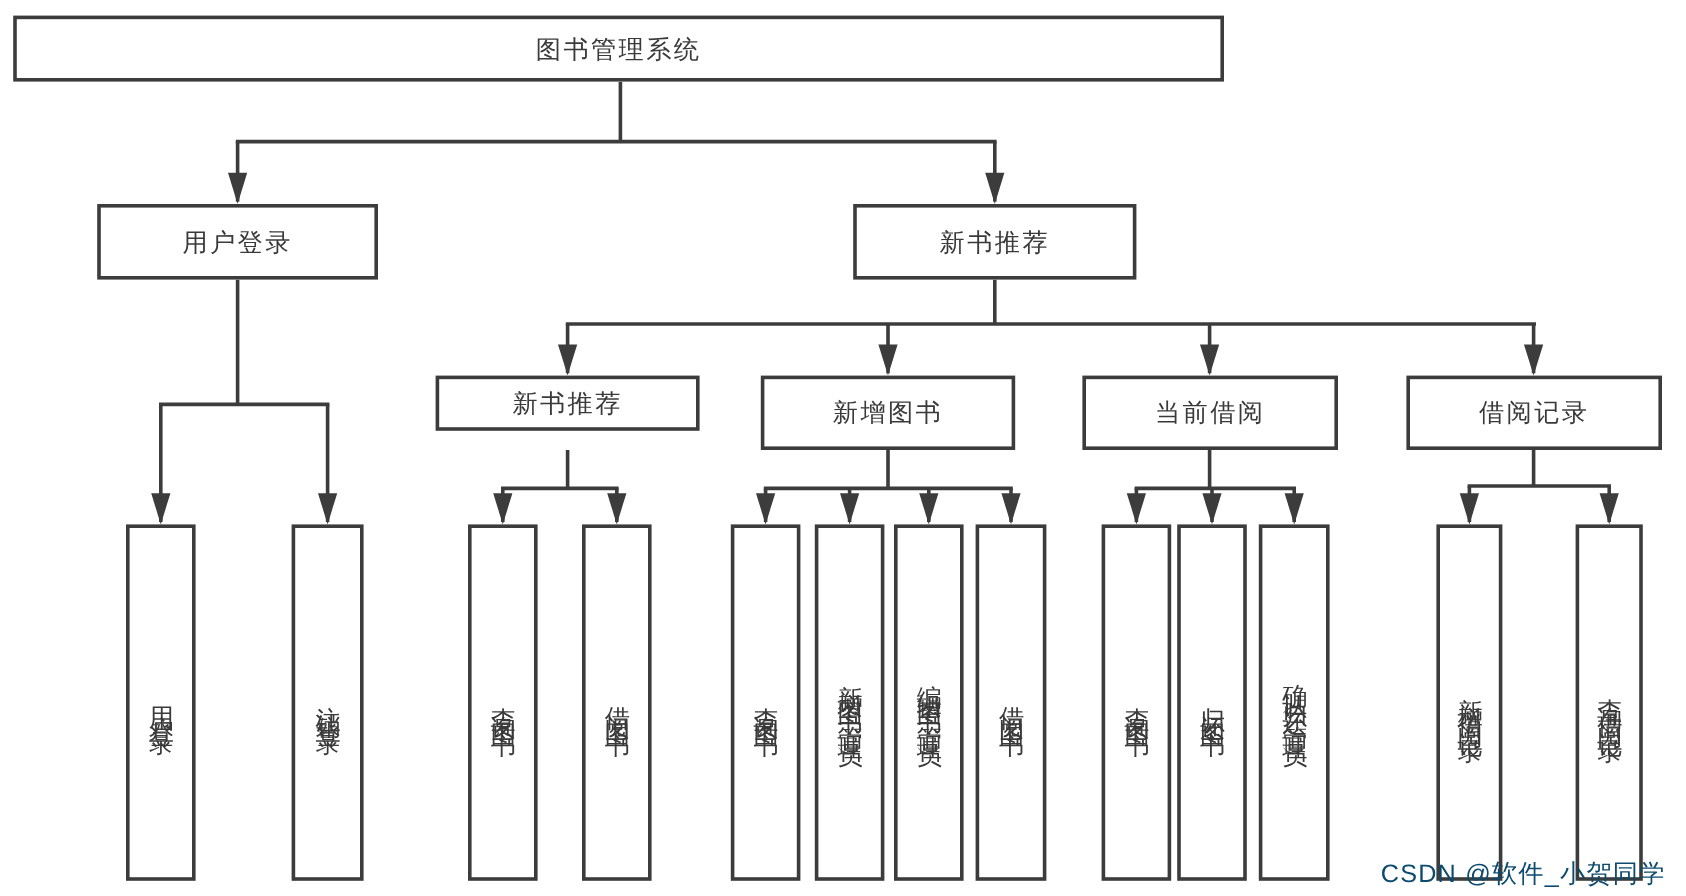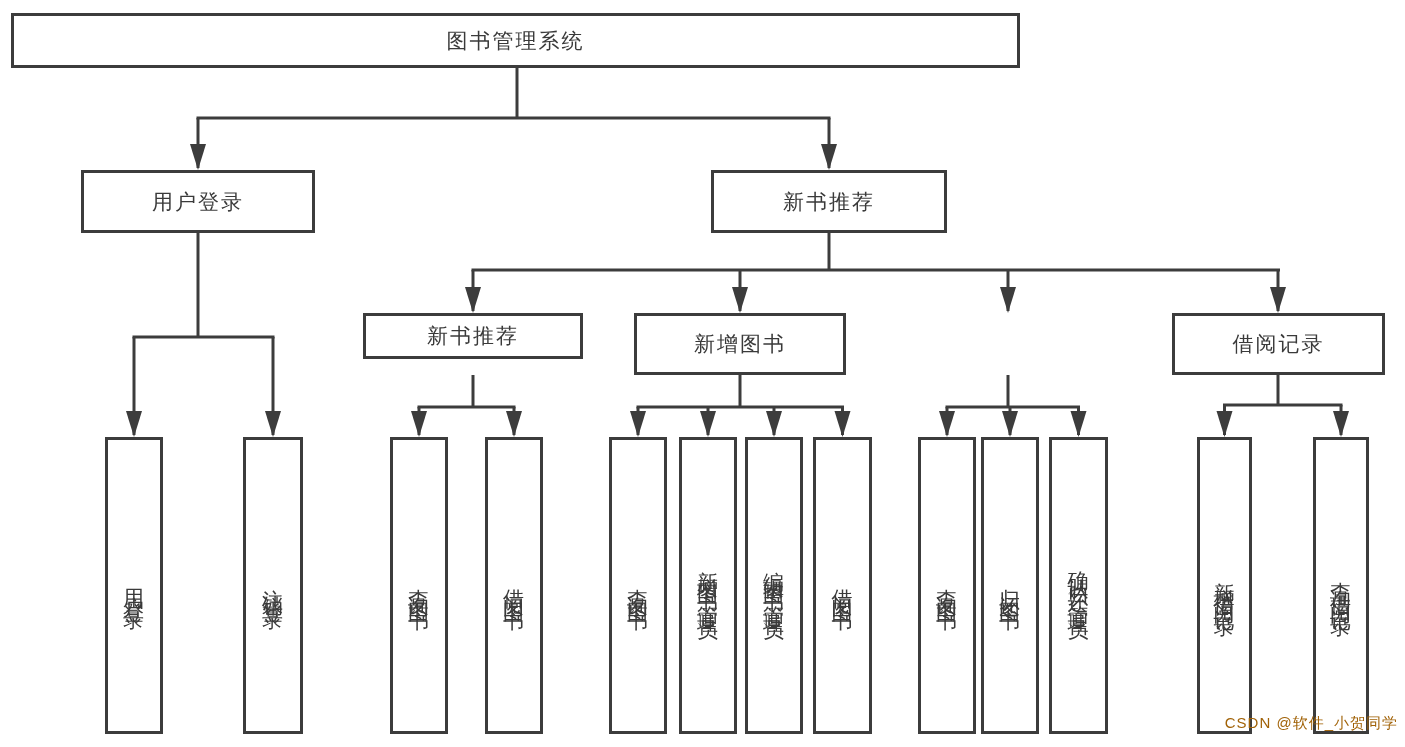--- a/index.html
+++ b/index.html
@@ -57,23 +57,23 @@
   .lf7  { left: 745px;  width: 58px; }
   .lf8  { left: 813px;  width: 59px; }
   .lf9  { left: 918px;  width: 58px; }
   .lf10 { left: 981px;  width: 58px; }
   .lf11 { left: 1049px; width: 59px; }
   .lf12 { left: 1197px; width: 55px; }
   .lf13 { left: 1313px; width: 56px; }
   .watermark {
     position: absolute;
     top: 714px;
-    right: 7px;
-    font-size: 15px;
-    color: #a16207;
+    right: 17px;
+    font-size: 21px;
+    color: #0c4a6e;
     letter-spacing: 1px;
     white-space: nowrap;
   }
 </style>
 </head>
 <body>
 
 <div id="stage">
 
   <svg id="connectors" viewBox="0 0 1405 747" xmlns="http://www.w3.org/2000/svg">
@@ -155,20 +155,23 @@
   <div class="box n-mgmt">
     <span>新书推荐</span>
   </div>
 
   <div class="box n-newbook">
     <span>新书推荐</span>
   </div>
   <div class="box n-borrow">
     <span>新增图书</span>
   </div>
+  <div class="box n-current">
+    <span>当前借阅</span>
+  </div>
   <div class="box n-records">
     <span>借阅记录</span>
   </div>
 
   <div class="box leaf lf1">
     <span>用户登录</span>
   </div>
   <div class="box leaf lf2">
     <span>注销登录</span>
   </div>

